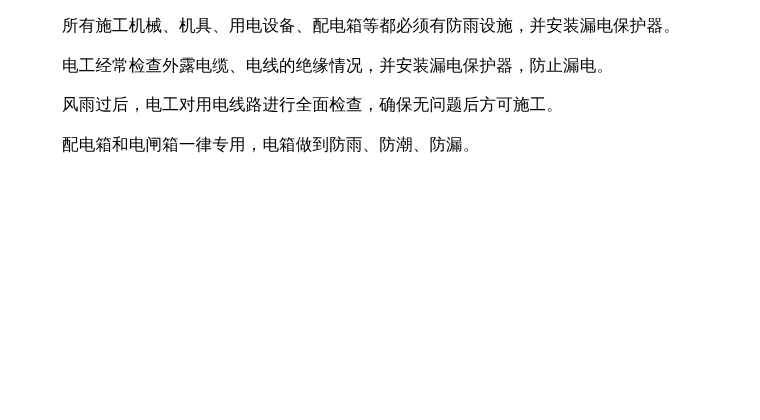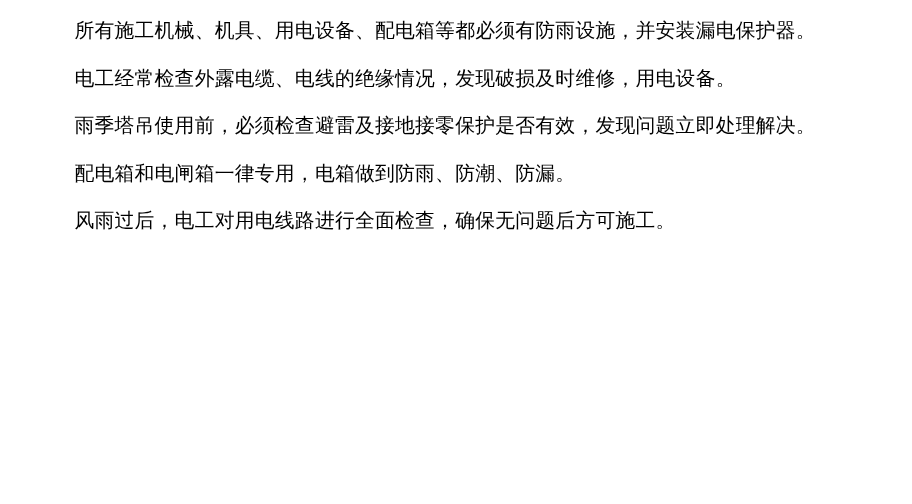--- a/index.html
+++ b/index.html
@@ -31,17 +31,16 @@
     word-break: break-all;
     margin: 0;
     padding: 0;
   }
 </style>
 </head>
 <body>
 
 <div class="page">
   <p class="para">所有施工机械、机具、用电设备、配电箱等都必须有防雨设施，并安装漏电保护器。</p>
-  <p class="para">电工经常检查外露电缆、电线的绝缘情况，发现破损及时维修，用电设备。</p>
-  <p class="para">雨季塔吊使用前，必须检查避雷及接地接零保护是否有效，发现问题立即处理解决。</p>
+  <p class="para">电工经常检查外露电缆、电线的绝缘情况，并安装漏电保护器，防止漏电。</p>
+  <p class="para">风雨过后，电工对用电线路进行全面检查，确保无问题后方可施工。</p>
   <p class="para">配电箱和电闸箱一律专用，电箱做到防雨、防潮、防漏。</p>
-  <p class="para">风雨过后，电工对用电线路进行全面检查，确保无问题后方可施工。</p>
 </div>
 
 </body></html>

